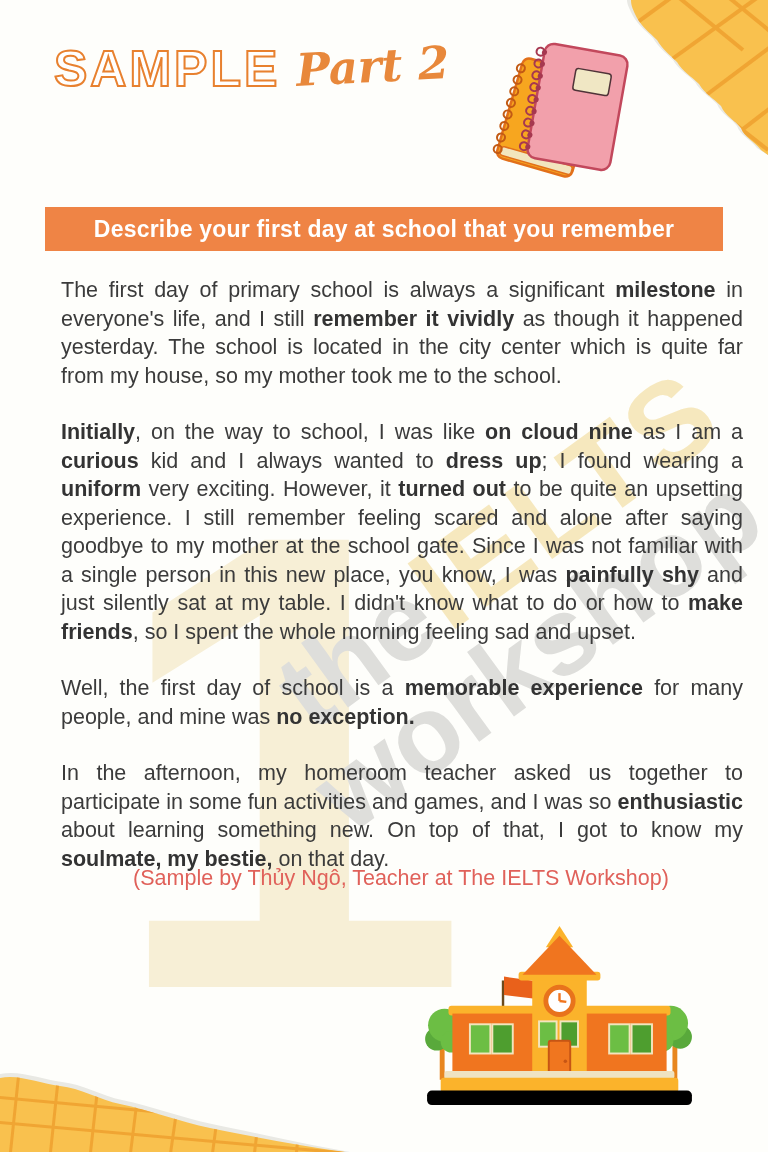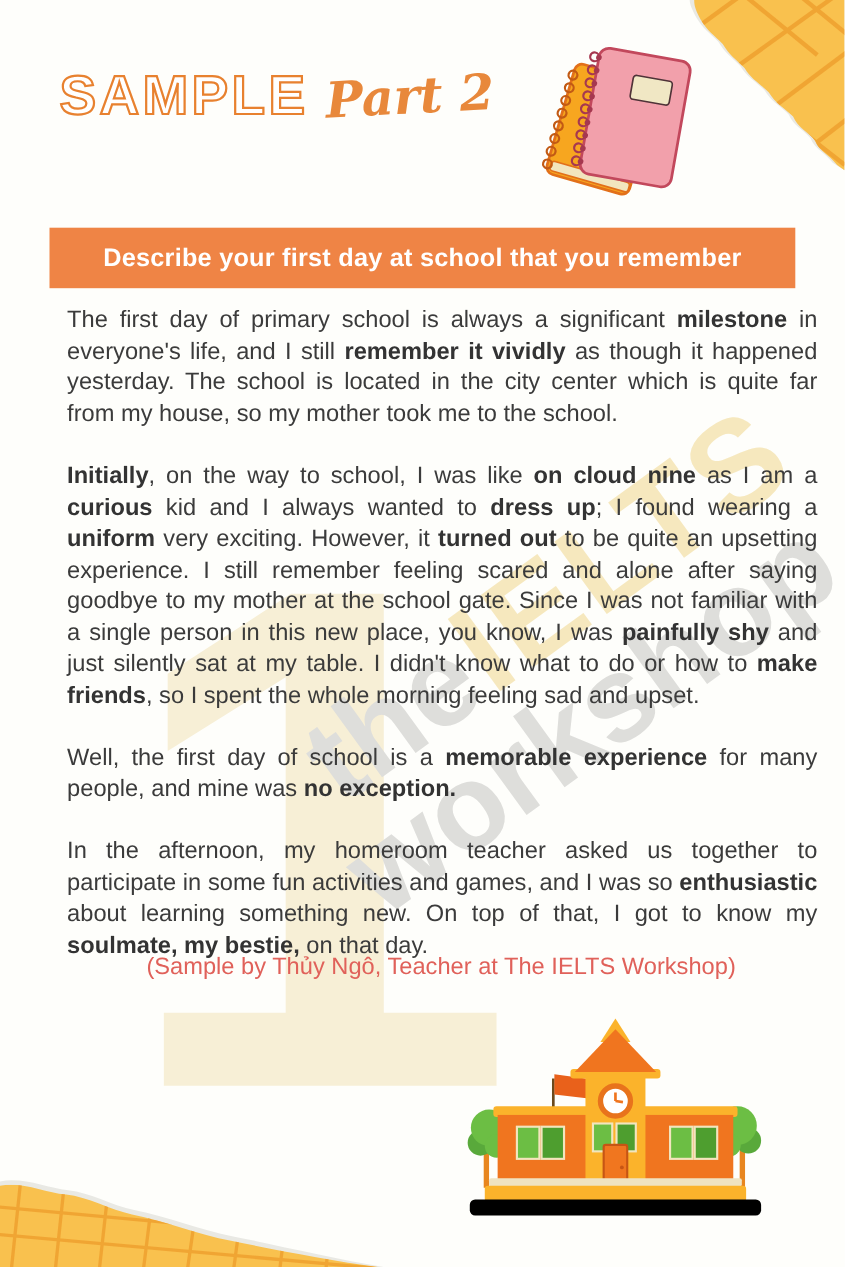--- a/index.html
+++ b/index.html
@@ -14,37 +14,37 @@
   
   .torn{position:absolute;z-index:1;}
   .torn-tr{top:0;right:0;width:175px;height:155px;}
   .torn-bl{bottom:0;left:0;width:350px;height:90px;}
   
   .header{position:absolute;left:54px;top:42px;z-index:3;}
   .title-main{
     font-size:54px;font-weight:800;letter-spacing:1px;
     color:#E8792A;line-height:1.05;
   }
-  .title-row2{display:flex;align-items:center;margin-top:20px;}
+  .title-row2{display:flex;align-items:flex-start;margin-top:2px;}
   .title-outline{
     font-size:50px;font-weight:800;letter-spacing:3px;
     color:#FFFFFF;
     -webkit-text-stroke:2px #E8812F;
     text-stroke:2px #E8812F;
     line-height:1.0;
   }
   .title-script{
     font-family:"DejaVu Serif",serif;font-style:italic;font-weight:600;
     font-size:45px;color:#E8883B;margin-left:16px;line-height:1.0;
     transform:rotate(-3deg);
   }
   .notebooks{position:absolute;left:478px;top:36px;width:175px;height:160px;z-index:2;}
   
   .banner{
-    position:absolute;left:45px;top:207px;width:678px;height:55px;
+    position:absolute;left:45px;top:207px;width:678px;height:44px;
     background:#EF8445;display:flex;align-items:center;justify-content:center;
     z-index:3;
   }
   .banner-text{color:#FFFFFF;font-size:23px;font-weight:700;letter-spacing:.2px;}
   
   .essay{
     position:absolute;left:44px;top:276px;width:682px;z-index:3;
     color:#3B3B3B;font-size:21.5px;line-height:28.5px;text-align:justify;margin-left:17px;
   }
   .essay p{margin:0 0 28px 0;}

